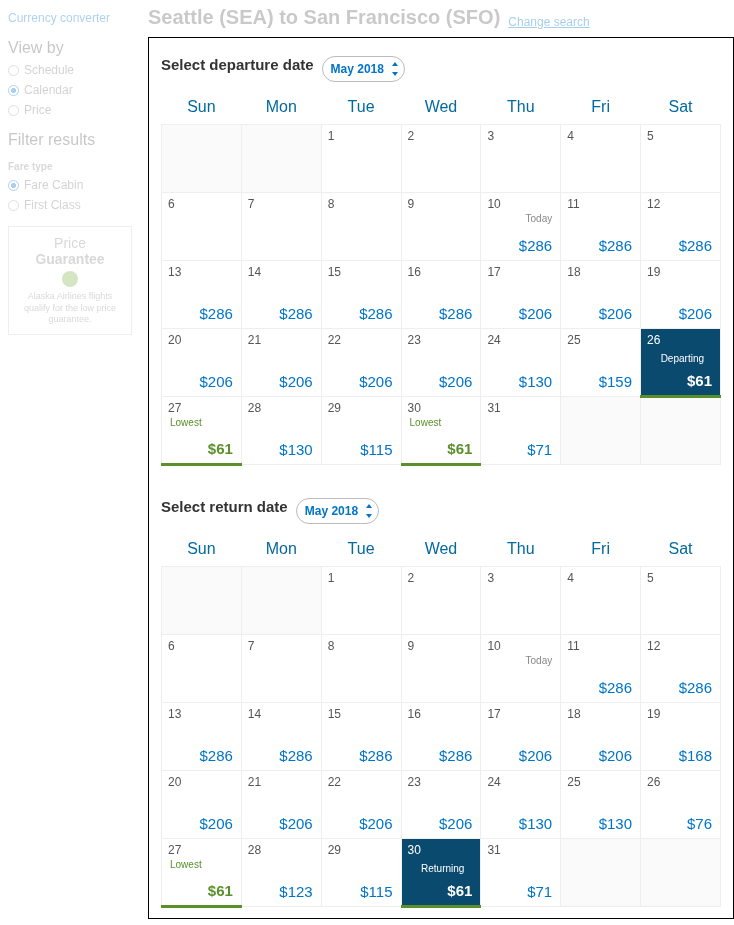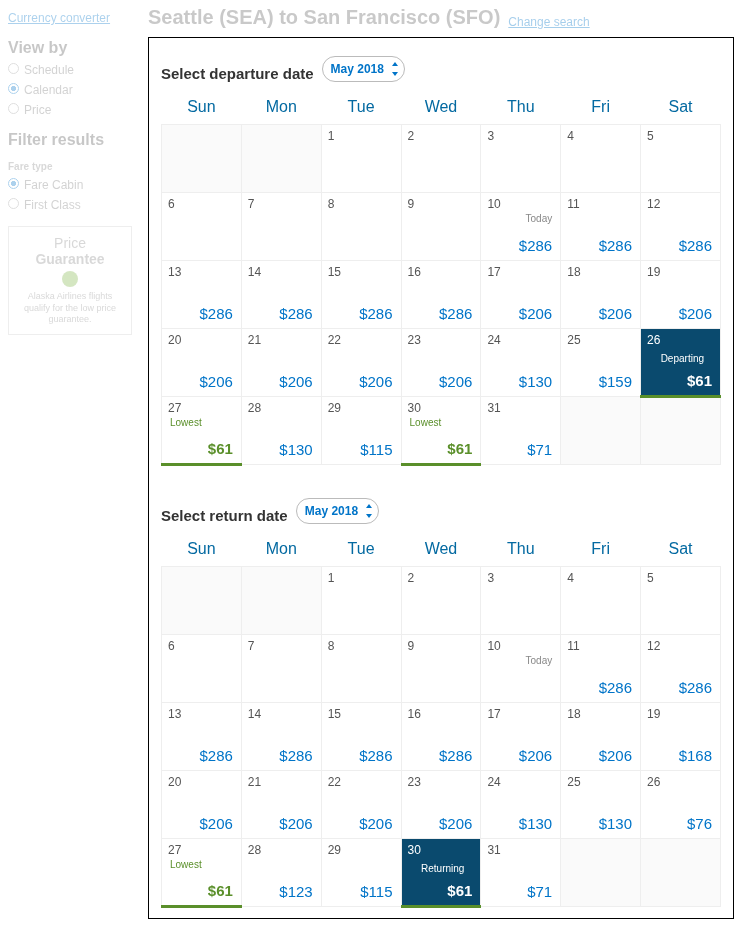--- a/index.html
+++ b/index.html
@@ -1,34 +1,34 @@
 <!DOCTYPE html>
 <html><head>
 <meta charset="utf-8">
 <style>
 *{box-sizing:border-box;margin:0;padding:0}
 body{font-family:Arial,Helvetica,sans-serif;background:#fff;color:#333;font-size:13px}
 .page{display:flex;width:734px}
 .sidebar{width:140px;padding:10px 8px;opacity:.32}
-.sidebar a{color:#0074c8;font-size:12px;text-decoration:underline}
-.sidebar h3{font-size:16px;color:#555;margin-top:14px;font-weight:700}
-.radio-row{display:flex;align-items:flex-start;gap:5px;margin-top:6px;color:#777;font-size:12px}
+.sidebar a{color:#0074c8;font-size:12px;}
+.sidebar h3{font-size:16px;color:#555;margin-top:14px;font-weight:400}
+.radio-row{display:flex;align-items:center;gap:5px;margin-top:6px;color:#777;font-size:12px}
 .radio{width:11px;height:11px;border:1px solid #999;border-radius:50%}
 .radio.sel{border-color:#0074c8;background:radial-gradient(#0074c8 40%,#fff 45%)}
 .ft{font-size:10px;color:#888;margin-top:12px;font-weight:700}
 .pg{border:1px solid #ccc;padding:8px;margin-top:14px;text-align:center;color:#888}
 .pg .t1{font-size:14px}.pg .t2{font-size:14px;font-weight:700}
 .pg .chk{width:16px;height:16px;border-radius:50%;background:#7cb342;margin:4px auto}
 .pg .d{font-size:9px;line-height:1.3;margin-top:2px}
 .main{flex:1;padding:6px 0 12px 8px}
 .hdr{display:flex;align-items:flex-end;gap:8px;margin-bottom:8px;opacity:.35}
 .hdr h1{font-size:20px;color:#666}
 .hdr a{color:#0074c8;font-size:12px;text-decoration:underline}
 .box{border:1px solid #000;padding:10px 12px}
-.sel-row{display:flex;align-items:flex-end;gap:8px;margin:8px 0}
+.sel-row{display:flex;align-items:flex-start;gap:8px;margin:8px 0}
 .sel-row b{font-size:15px}
 .select{border:1px solid #bbb;border-radius:13px;padding:5px 20px 5px 8px;color:#0074c8;font-weight:700;font-size:12px;position:relative;background:#fff}
 .select::after{content:"";position:absolute;right:6px;top:5px;width:0;height:0;border-left:3px solid transparent;border-right:3px solid transparent;border-bottom:4px solid #0074c8}
 .select::before{content:"";position:absolute;right:6px;bottom:5px;width:0;height:0;border-left:3px solid transparent;border-right:3px solid transparent;border-top:4px solid #0074c8}
 table{width:100%;border-collapse:collapse;table-layout:fixed}
 th{font-weight:400;color:#0369a1;font-size:16px;padding:8px 0}
 td{border:1px solid #eee;height:68px;vertical-align:top;padding:4px 6px;position:relative}
 td.empty{background:#fafafa}
 .dnum{font-size:12px;color:#555}
 .today{font-size:10px;color:#888;position:absolute;top:20px;right:8px}

